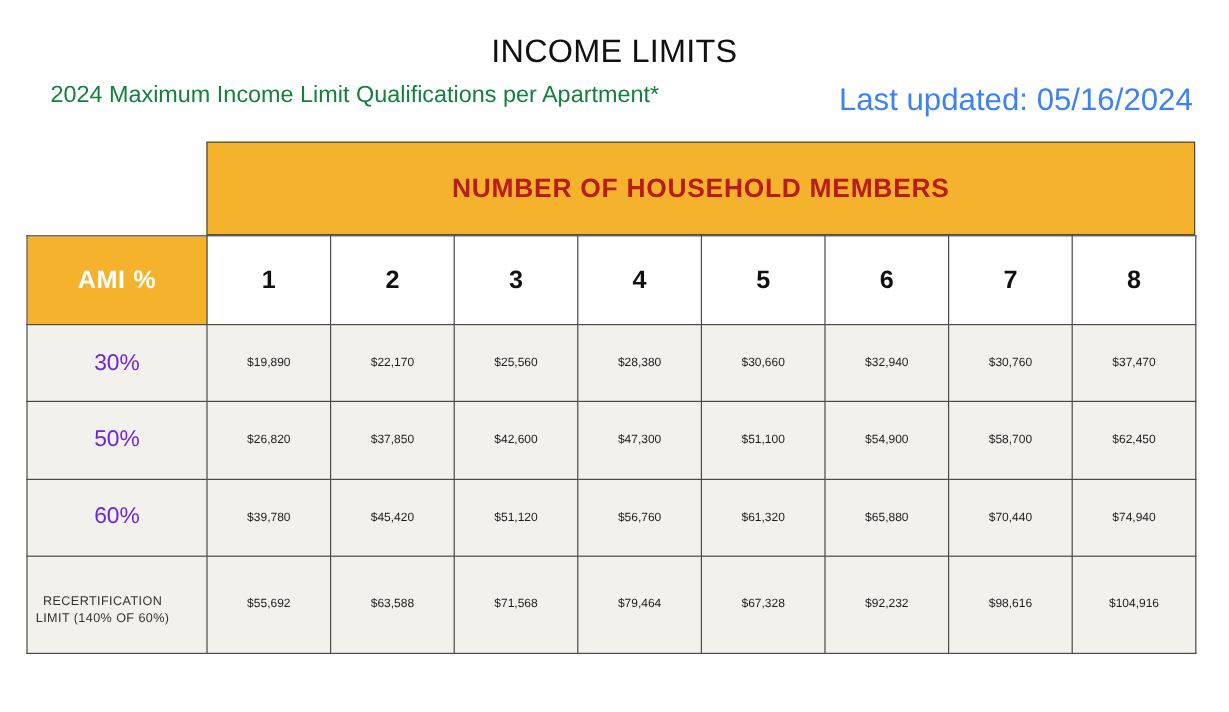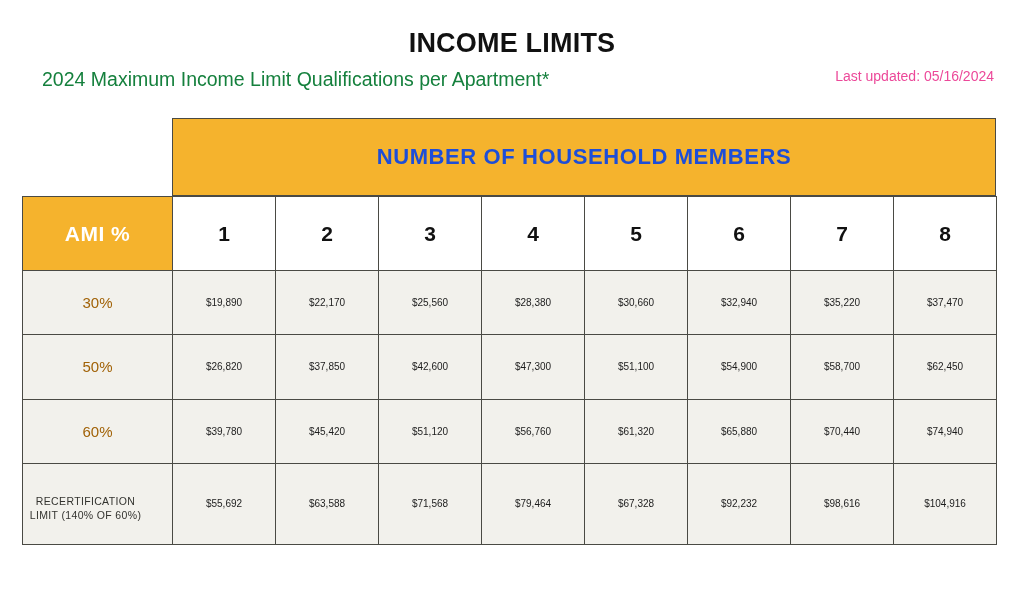--- a/index.html
+++ b/index.html
@@ -23,21 +23,21 @@
   }
 
   
   .title {
     position: absolute;
     top: 27px;
     left: 0;
     width: 1024px;
     text-align: center;
     font-size: 27px;
-    font-weight: bold;
+    font-weight: normal;
     letter-spacing: 0.2px;
     color: #111111;
     line-height: 32px;
   }
 
   .subtitle-row {
     position: absolute;
     top: 68px;
     left: 42px;
     width: 952px;
@@ -49,23 +49,23 @@
     top: 0;
     font-size: 19.5px;
     font-weight: normal;
     color: #15803d;
     white-space: nowrap;
   }
   .last-updated {
     position: absolute;
     right: 0;
     top: 0;
-    font-size: 14px;
-    font-weight: normal;
-    color: #ec4899;
+    font-size: 26px;
+    font-weight: normal;
+    color: #3b82f6;
     white-space: nowrap;
     text-align: center;
   }
 
   
   .table-wrap {
     position: absolute;
     left: 22px;
     top: 118px;
     width: 974px;
@@ -79,21 +79,21 @@
     width: 824px;
     height: 78px;
     background: #F5B32D;
     border: 1px solid #4a4a44;
     box-sizing: border-box;
     display: flex;
     align-items: center;
     justify-content: center;
   }
   .banner-label {
-    color: #1d4ed8;
+    color: #b91c1c;
     font-size: 22px;
     font-weight: bold;
     letter-spacing: 0.6px;
     text-align: center;
   }
 
   .grid {
     position: absolute;
     left: 0;
     top: 78px;
@@ -137,22 +137,22 @@
     font-size: 21px;
     font-weight: bold;
   }
 
   
   tr.data-row { height: 64px; }
   tr.recert-row { height: 81px; }
 
   td.row-label {
     background: #F2F1EC;
-    color: #a16207;
-    font-size: 15px;
+    color: #6d28d9;
+    font-size: 19px;
     text-align: left;
     padding-left: 22px;
     font-weight: normal;
   }
   td.row-label.small {
     font-size: 10.5px;
     letter-spacing: 0.35px;
     line-height: 14px;
     padding-right: 24px;
     padding-top: 8px;
@@ -210,21 +210,21 @@
           </tr>
 
           <tr class="data-row">
             <td class="row-label">30%</td>
             <td class="value-cell">$19,890</td>
             <td class="value-cell">$22,170</td>
             <td class="value-cell">$25,560</td>
             <td class="value-cell">$28,380</td>
             <td class="value-cell">$30,660</td>
             <td class="value-cell">$32,940</td>
-            <td class="value-cell">$35,220</td>
+            <td class="value-cell">$30,760</td>
             <td class="value-cell">$37,470</td>
           </tr>
 
           <tr class="data-row">
             <td class="row-label">50%</td>
             <td class="value-cell">$26,820</td>
             <td class="value-cell">$37,850</td>
             <td class="value-cell">$42,600</td>
             <td class="value-cell">$47,300</td>
             <td class="value-cell">$51,100</td>

